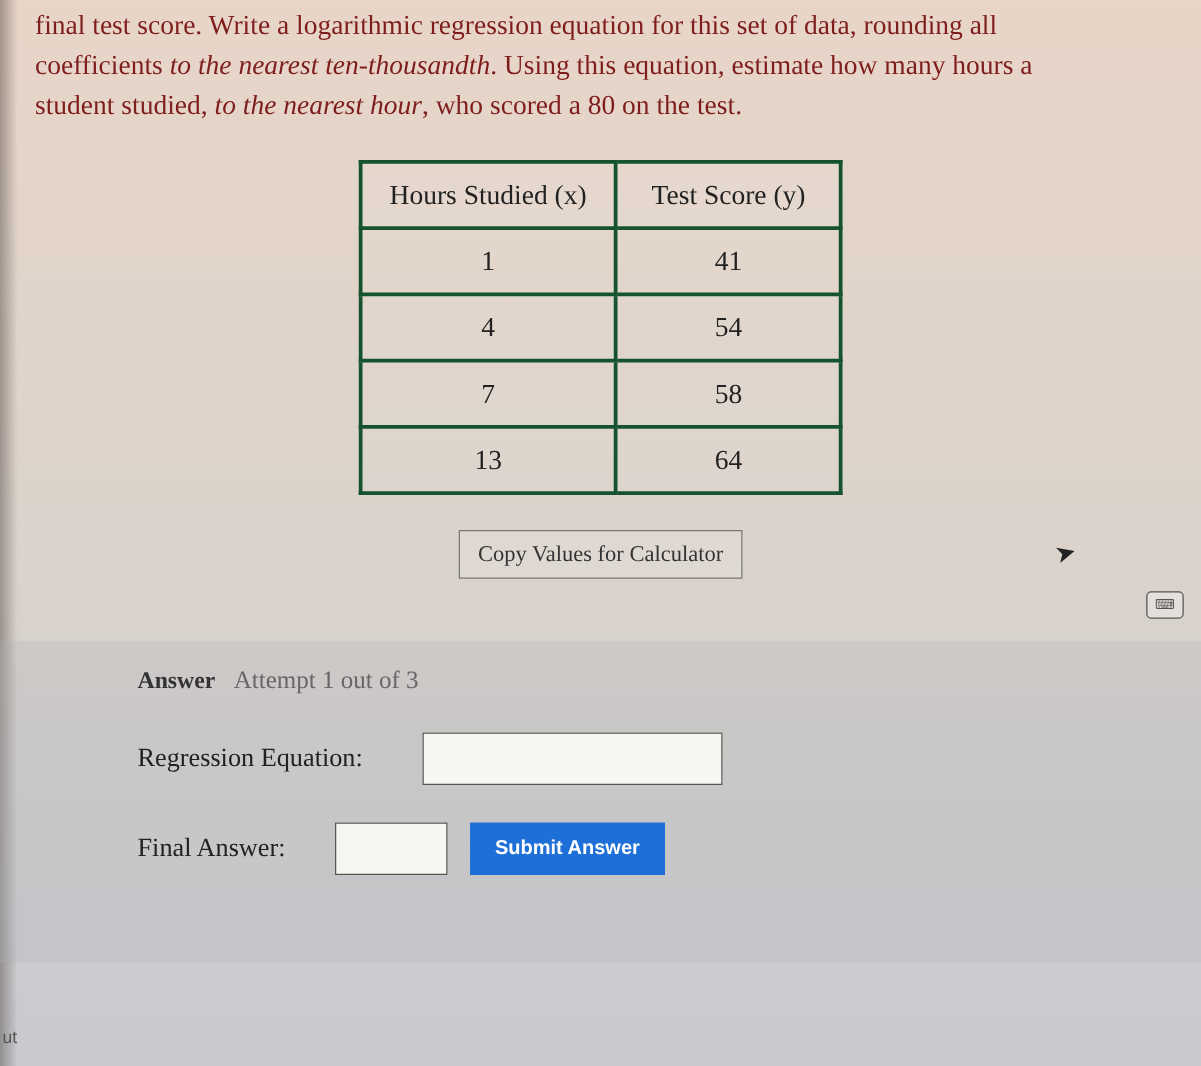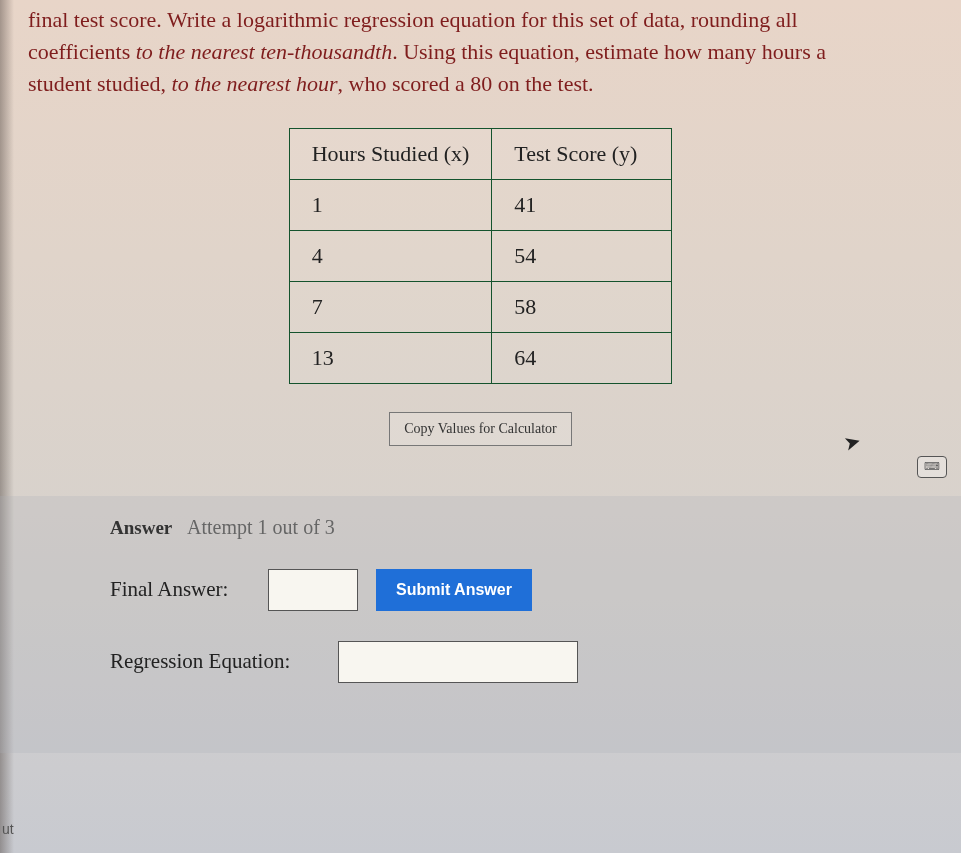--- a/index.html
+++ b/index.html
@@ -23,44 +23,44 @@
   .table-wrap {
     display: flex;
     justify-content: center;
     margin-top: 8px;
   }
   table.data {
     border-collapse: collapse;
     background: rgba(255,255,255,0.05);
   }
   table.data th, table.data td {
-    border: 1px solid #14532d;
+    border: 3px solid #14532d;
     padding: 12px 22px;
-    text-align: left;
+    text-align: center;
     font-size: 22px;
     color: #222;
     min-width: 180px;
   }
   table.data th {
     font-weight: normal;
     font-size: 22px;
     background: rgba(255,255,255,0.04);
   }
   .btn-stack {
     display: flex;
     flex-direction: column;
     align-items: center;
     gap: 14px;
     margin-top: 28px;
   }
   .light-btn {
     border: 1px solid #777;
     background: rgba(255,255,255,0.15);
     padding: 8px 14px;
-    font-size: 14px;
+    font-size: 18px;
     font-family: Georgia, serif;
     color: #333;
     cursor: pointer;
   }
   .answer-section {
     margin-top: 50px;
     padding: 20px 60px 40px 110px;
     background: rgba(170,175,185,0.25);
     position: relative;
   }
@@ -190,24 +190,24 @@
 
 <div class="answer-section">
   <div class="kbd-icon">⌨</div>
 
   <div class="answer-header">
     <span class="bold">Answer</span>
     <span class="attempt">Attempt 1 out of 3</span>
   </div>
 
   <div class="field-row">
+    <span class="field-label">Regression Equation:</span>
+    <input class="text-input" type="text" style="">
+  </div>
+
+  <div class="field-row">
     <span class="field-label short">Final Answer:</span>
     <input class="text-input small" type="text" style="">
     <button class="submit-btn">Submit Answer</button>
   </div>
-
-  <div class="field-row">
-    <span class="field-label">Regression Equation:</span>
-    <input class="text-input" type="text" style="">
-  </div>
 </div>
 
 <div class="ut">ut</div>
 
 </body></html>

